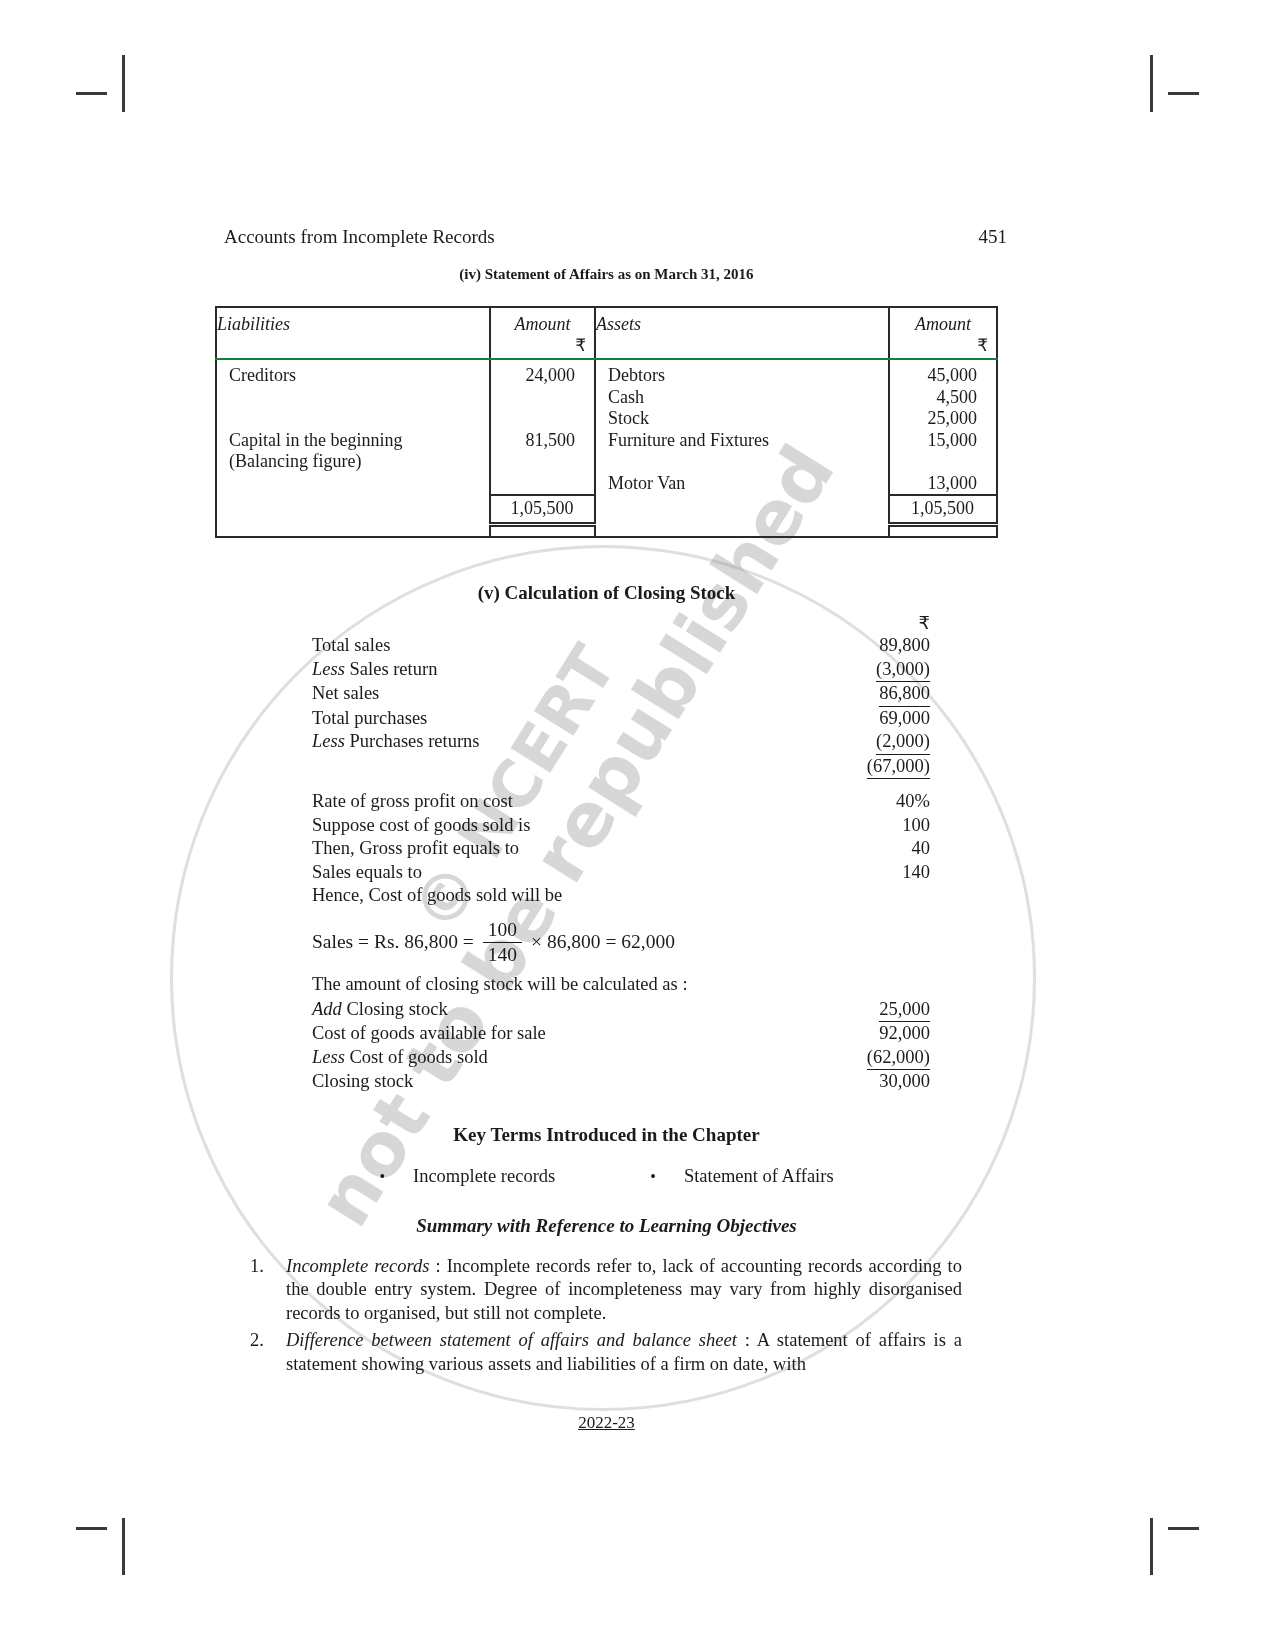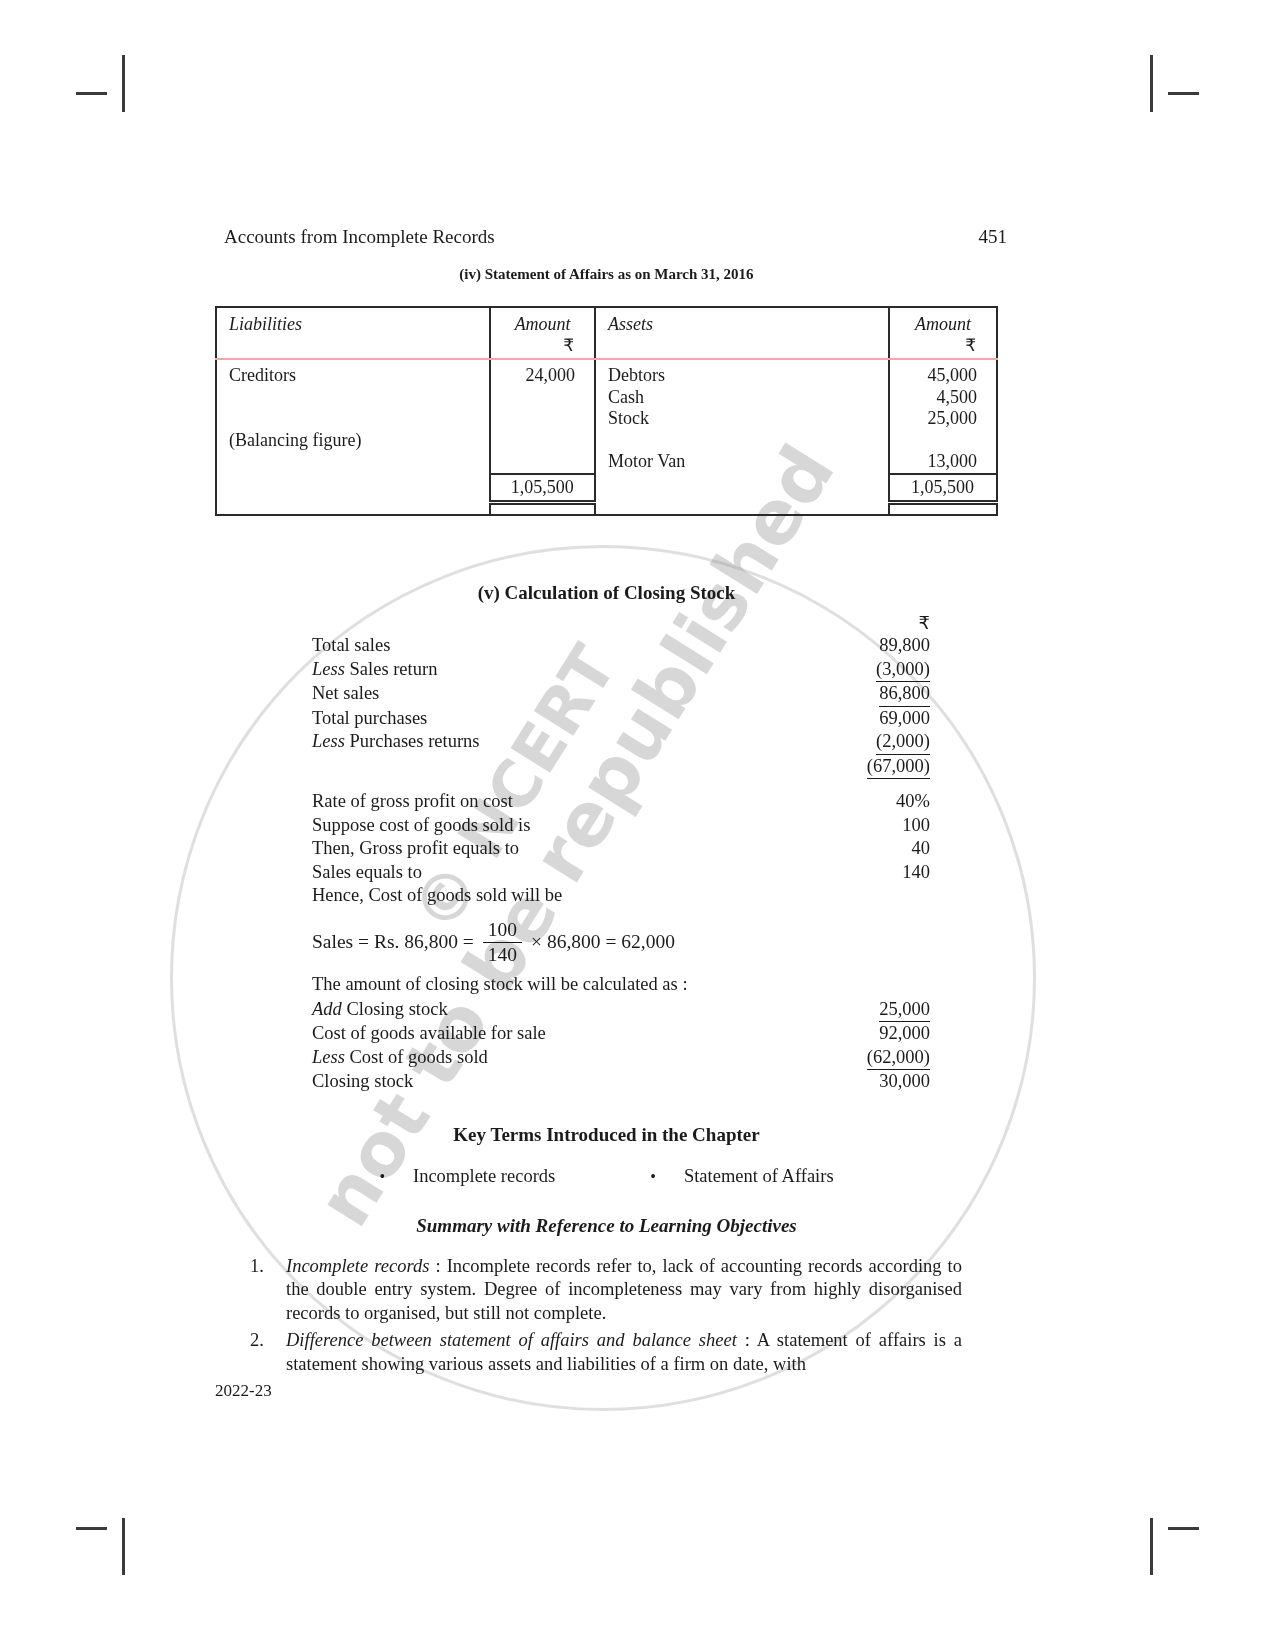--- a/index.html
+++ b/index.html
@@ -38,21 +38,21 @@
     text-align:center; font-weight:bold; font-size:15px;
   }
   table.soa {
     position:absolute; left:215px; top:306px; width:783px;
     border-collapse:collapse; font-size:18px;
     border:2px solid #2a2a2a;
   }
   table.soa col.c1 { width:275px; } table.soa col.c2 { width:105px; }
   table.soa col.c3 { width:295px; } table.soa col.c4 { width:108px; }
   table.soa th, table.soa td { font-weight:normal; vertical-align:top; }
-  table.soa th { text-align:left; border-bottom:2px solid #fca5a5; padding:6px 12px 3px;margin-left:25px; }
+  table.soa th { text-align:left; border-bottom:2px solid #15803d; padding:6px 0 3px;margin-left:25px; }
   table.soa th.amt { text-align:center; }
   table.soa .b-r { border-right:2px solid #2a2a2a; }
   .rupee { font-family:"DejaVu Sans", sans-serif; font-style:normal; }
   th .rupee-line { display:block; text-align:right; padding-right:8px; font-size:17px; }
   table.soa td { padding:0 12px; line-height:21.5px; }
   table.soa td.num { text-align:right; padding-right:19px; }
   table.soa tr.first-row td { padding-top:5px; }
   table.soa td.total {
     text-align:center; padding:2px 13px 2px 12px;
     border-top:2px solid #2a2a2a; border-bottom:5px double #2a2a2a;
@@ -83,22 +83,22 @@
   .kt-bullets { margin-top:20px; display:flex; justify-content:center; gap:95px; font-size:18.5px; }
   .kt-item { display:flex; align-items:baseline; }
   .kt-item .dot { margin-right:28px; font-size:16px; }
   .sum-title { margin-top:28px; text-align:center; font-weight:bold; font-style:italic; font-size:19px; }
   .sum-list { margin-top:18px; }
   .sum-item { display:flex; margin-bottom:4px; }
   .sum-item .no { width:36px; padding-left:35px; flex:none; font-size:18.5px; line-height:23.5px; }
   .sum-item p { margin:0; width:676px; text-align:justify; font-size:18.5px; line-height:23.5px; }
   .sum-item p .lead { font-style:italic; }
   .footer {
-    position:absolute; left:215px; top:1381px; width:783px;
-    text-align:left; font-size:17px;
+    position:absolute; left:215px; top:1413px; width:783px;
+    text-align:center; font-size:17px;text-decoration:underline;
   }
 </style>
 </head>
 <body>
 
 <div class="page">
 
   <div class="crop" style="left:76px;top:92px;width:31px;height:3px;"></div>
   <div class="crop" style="left:122px;top:55px;width:3px;height:57px;"></div>
   <div class="crop" style="left:1168px;top:92px;width:31px;height:3px;"></div>
@@ -157,20 +157,26 @@
           <td class="b-r">Cash</td>
           <td class="num">4,500</td>
         </tr>
         <tr>
           <td class="b-r"></td>
           <td class="b-r num"></td>
           <td class="b-r">Stock</td>
           <td class="num">25,000</td>
         </tr>
         <tr>
+          <td class="b-r">Capital in the beginning</td>
+          <td class="b-r num">81,500</td>
+          <td class="b-r">Furniture and Fixtures</td>
+          <td class="num">15,000</td>
+        </tr>
+        <tr>
           <td class="b-r">(Balancing figure)</td>
           <td class="b-r num"></td>
           <td class="b-r"></td>
           <td class="num"></td>
         </tr>
         <tr>
           <td class="b-r"></td>
           <td class="b-r num"></td>
           <td class="b-r">Motor Van</td>
           <td class="num">13,000</td>

